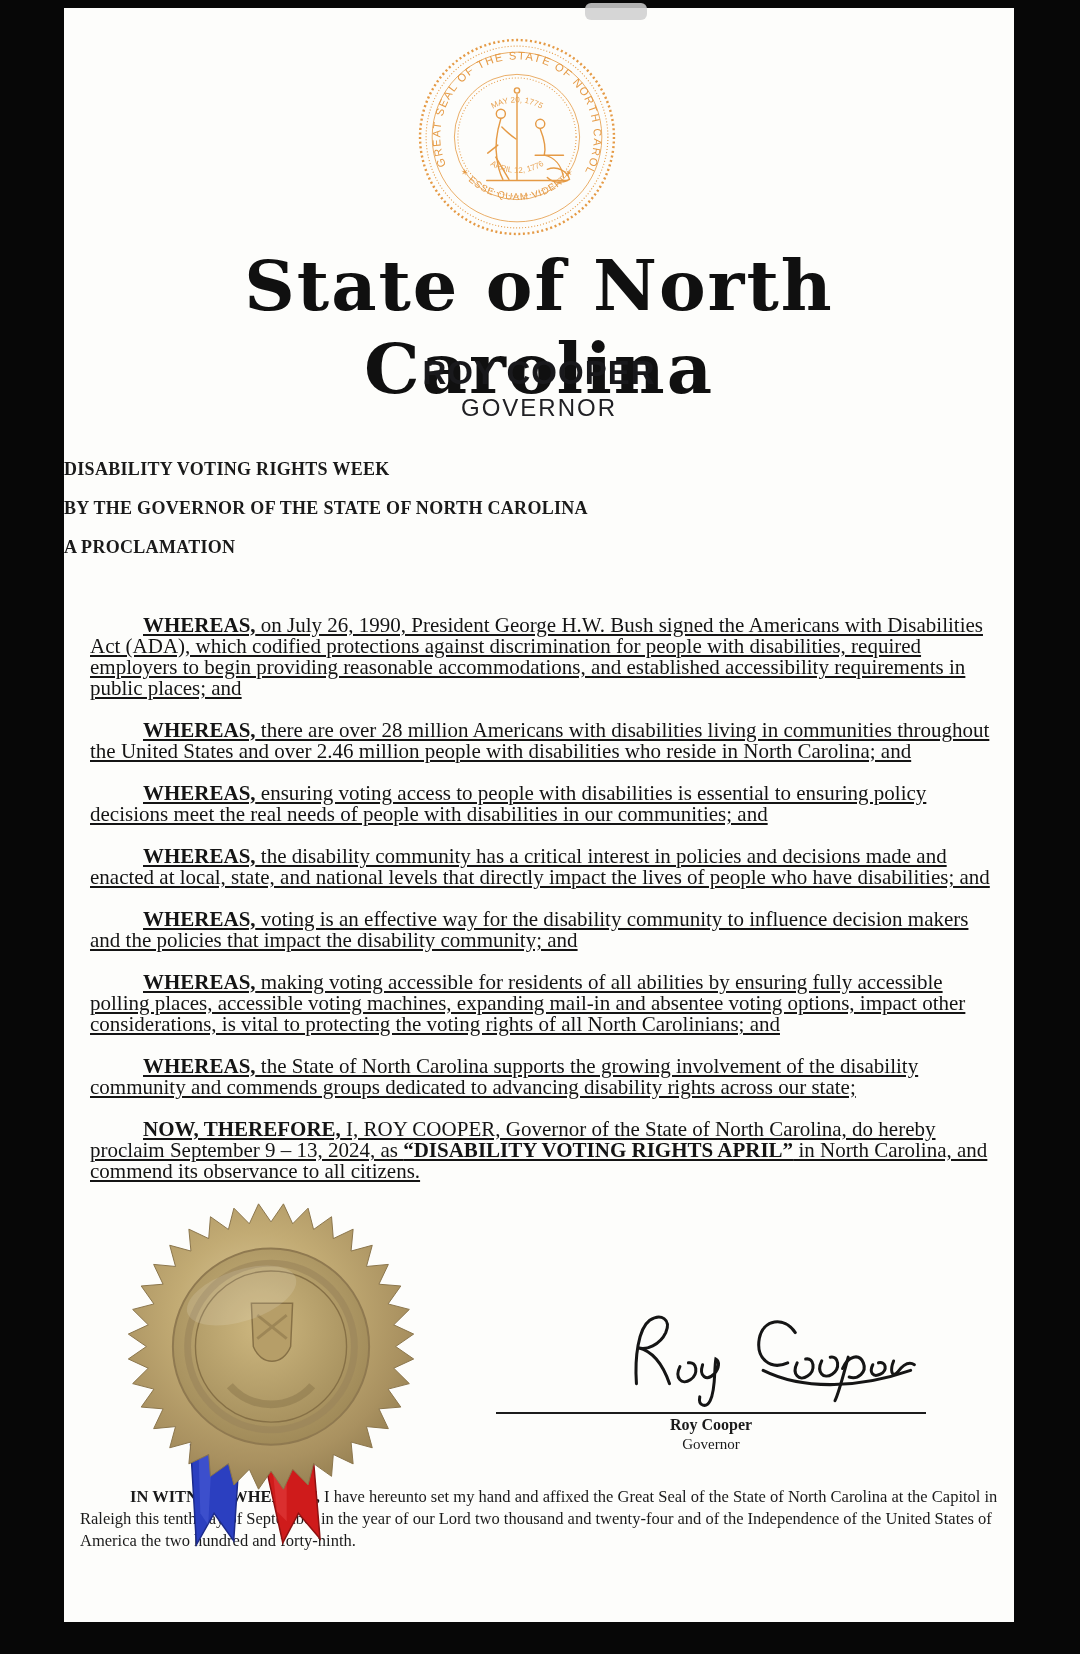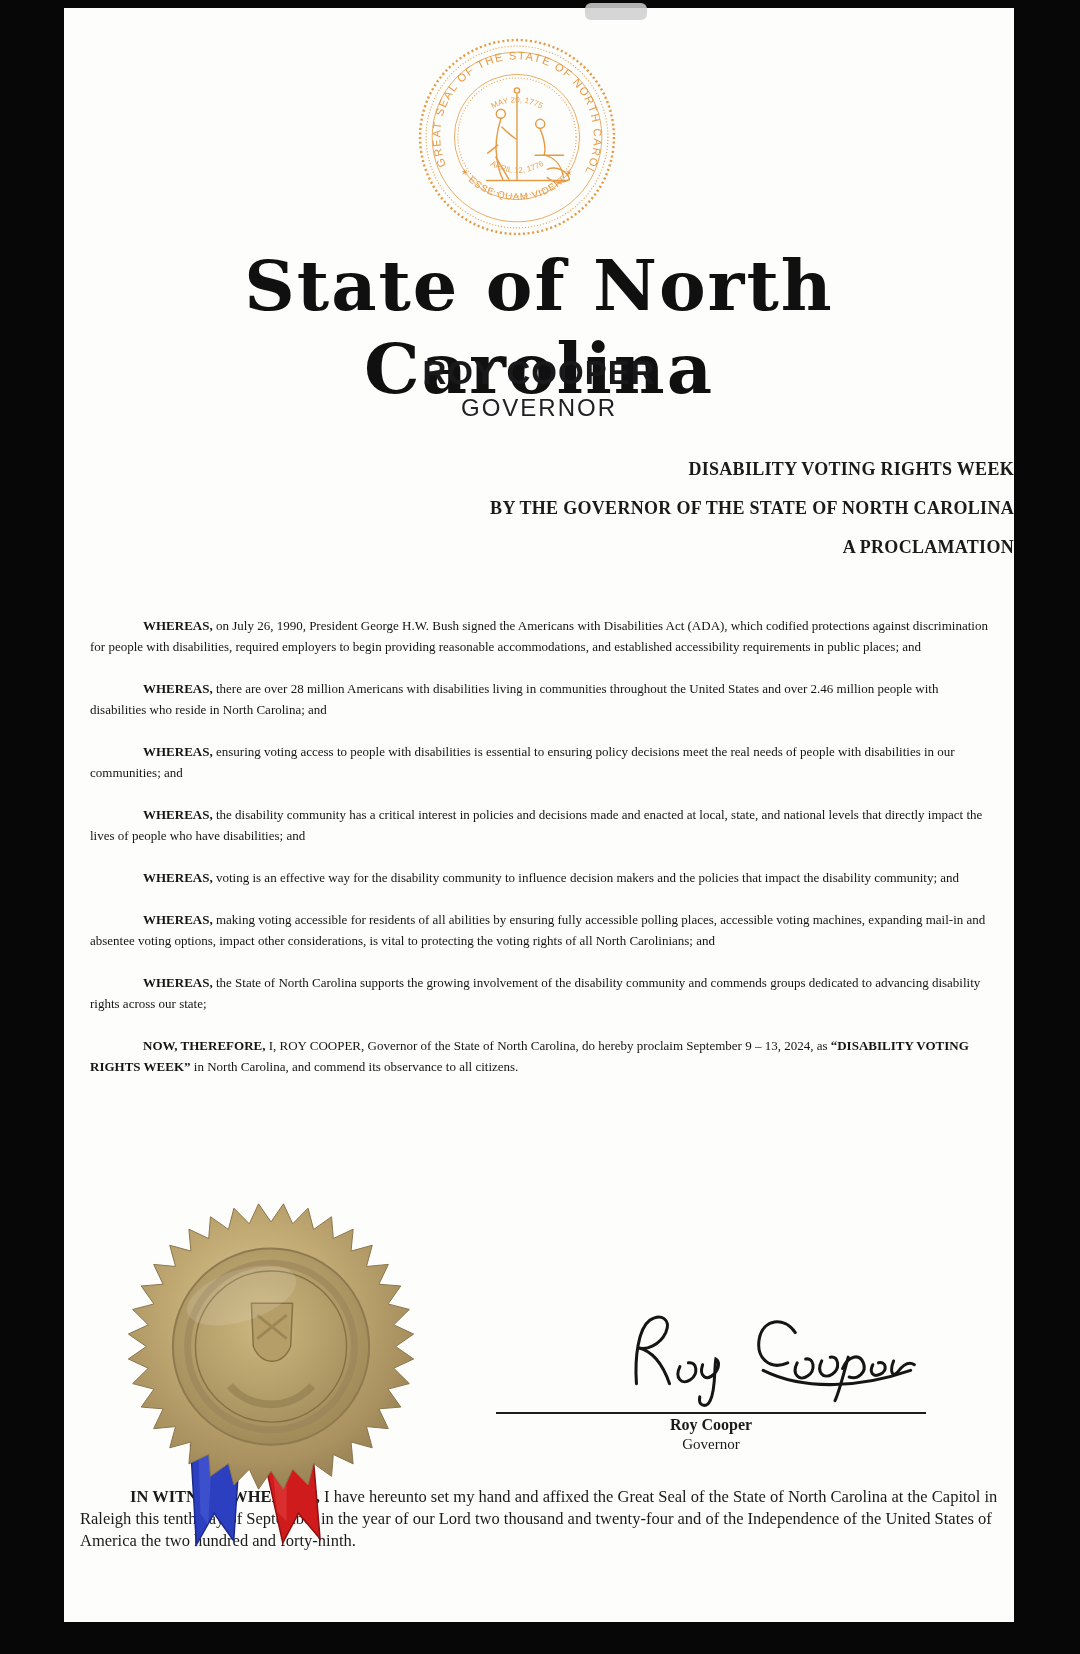--- a/index.html
+++ b/index.html
@@ -10,24 +10,24 @@
 
   .top-seal { position:absolute; left:352px; top:28px; width:202px; height:202px; }
 
   .state-title { position:absolute; left:0; top:236px; width:100%; text-align:center;
     font-family:"DejaVu Serif", serif; font-weight:bold; font-size:70px; letter-spacing:2px; color:#101010; }
   .gov-name { position:absolute; left:0; top:346px; width:100%; text-align:center;
     font-family:"Liberation Sans", sans-serif; font-weight:bold; font-size:33px; letter-spacing:1px; color:#19191c; }
   .gov-title { position:absolute; left:0; top:386px; width:100%; text-align:center;
     font-family:"Liberation Sans", sans-serif; font-size:24px; letter-spacing:2px; color:#202024; }
 
-  .heads { position:absolute; left:0; top:450px; width:100%; text-align:right; }
+  .heads { position:absolute; left:0; top:450px; width:100%; text-align:left; }
   .heads div { font-weight:bold; font-size:18px; line-height:22px; margin-bottom:17px; letter-spacing:.3px; }
 
-  .body-text { position:absolute; left:26px; top:607px; width:902px; font-size:13px; line-height:21px; color:#141414; }
+  .body-text { position:absolute; left:26px; top:607px; width:902px; font-size:21px; line-height:21px; color:#141414;text-decoration:underline; }
   .body-text p { margin:0 0 21px 0; text-indent:53px; }
   .body-text .lead, .emph { font-weight:bold; }
 
   .foil-seal { position:absolute; left:50px; top:1190px; width:314px; height:352px; z-index:3; }
 
   .sig-block { position:absolute; left:432px; top:1296px; width:430px; z-index:2; }
   .sig-squiggle { position:absolute; left:72px; top:4px; width:360px; height:104px; }
   .sig-line { position:absolute; left:0; top:108px; width:430px; border-top:2px solid #1c1c1c; }
   .sig-name { position:absolute; left:0; top:112px; width:430px; text-align:center; font-weight:bold; font-size:16px; }
   .sig-title { position:absolute; left:0; top:132px; width:430px; text-align:center; font-size:15px; }
@@ -96,21 +96,21 @@
     </div>
 
     <div class="body-text">
       <p><span class="lead">WHEREAS,</span><span> on July 26, 1990, President George H.W. Bush signed the Americans with Disabilities Act (ADA), which codified protections against discrimination for people with disabilities, required employers to begin providing reasonable accommodations, and established accessibility requirements in public places; and</span></p>
       <p><span class="lead">WHEREAS,</span><span> there are over 28 million Americans with disabilities living in communities throughout the United States and over 2.46 million people with disabilities who reside in North Carolina; and</span></p>
       <p><span class="lead">WHEREAS,</span><span> ensuring voting access to people with disabilities is essential to ensuring policy decisions meet the real needs of people with disabilities in our communities; and</span></p>
       <p><span class="lead">WHEREAS,</span><span> the disability community has a critical interest in policies and decisions made and enacted at local, state, and national levels that directly impact the lives of people who have disabilities; and</span></p>
       <p><span class="lead">WHEREAS,</span><span> voting is an effective way for the disability community to influence decision makers and the policies that impact the disability community; and</span></p>
       <p><span class="lead">WHEREAS,</span><span> making voting accessible for residents of all abilities by ensuring fully accessible polling places, accessible voting machines, expanding mail-in and absentee voting options, impact other considerations, is vital to protecting the voting rights of all North Carolinians; and</span></p>
       <p><span class="lead">WHEREAS,</span><span> the State of North Carolina supports the growing involvement of the disability community and commends groups dedicated to advancing disability rights across our state;</span></p>
-      <p><span class="lead">NOW, THEREFORE,</span><span> I, ROY COOPER, Governor of the State of North Carolina, do hereby proclaim September 9 – 13, 2024, as </span><span class="emph">“DISABILITY VOTING RIGHTS WEEK”</span><span> in North Carolina, and commend its observance to all citizens.</span></p>
+      <p><span class="lead">NOW, THEREFORE,</span><span> I, ROY COOPER, Governor of the State of North Carolina, do hereby proclaim September 9 – 13, 2024, as </span><span class="emph">“DISABILITY VOTING RIGHTS APRIL”</span><span> in North Carolina, and commend its observance to all citizens.</span></p>
     </div>
 
     <div class="witness">
       <p><span class="lead">IN WITNESS WHEREOF,</span><span> I have hereunto set my hand and affixed the Great Seal of the State of North Carolina at the Capitol in Raleigh this tenth day of September in the year of our Lord two thousand and twenty-four and of the Independence of the United States of America the two hundred and forty-ninth.</span></p>
     </div>
 
     <svg class="foil-seal" viewBox="0 0 320 352">
       <defs>
         <radialGradient id="foil" cx="45%" cy="38%" r="70%">
           <stop offset="0%" stop-color="#dcc99a"></stop>

